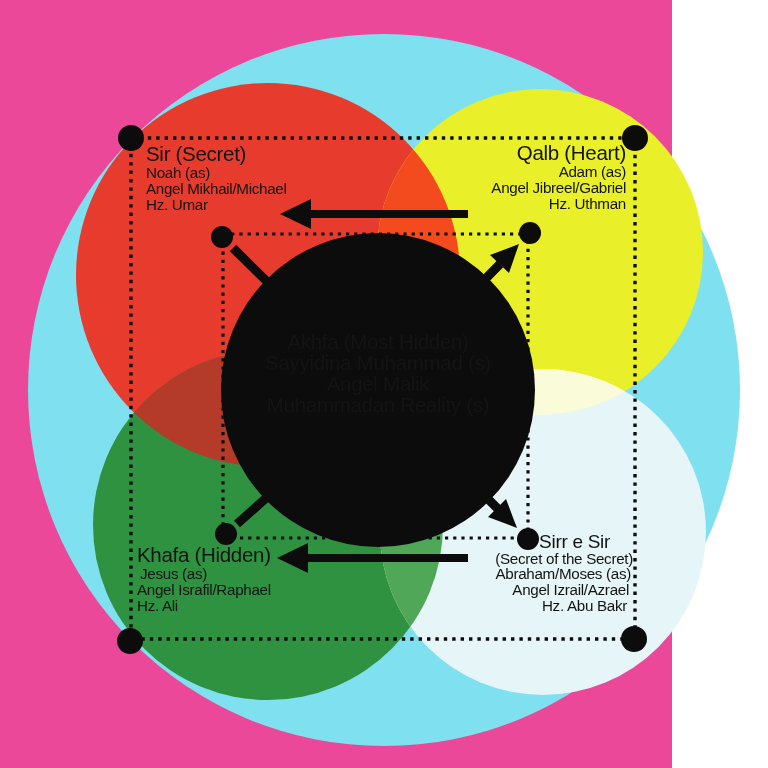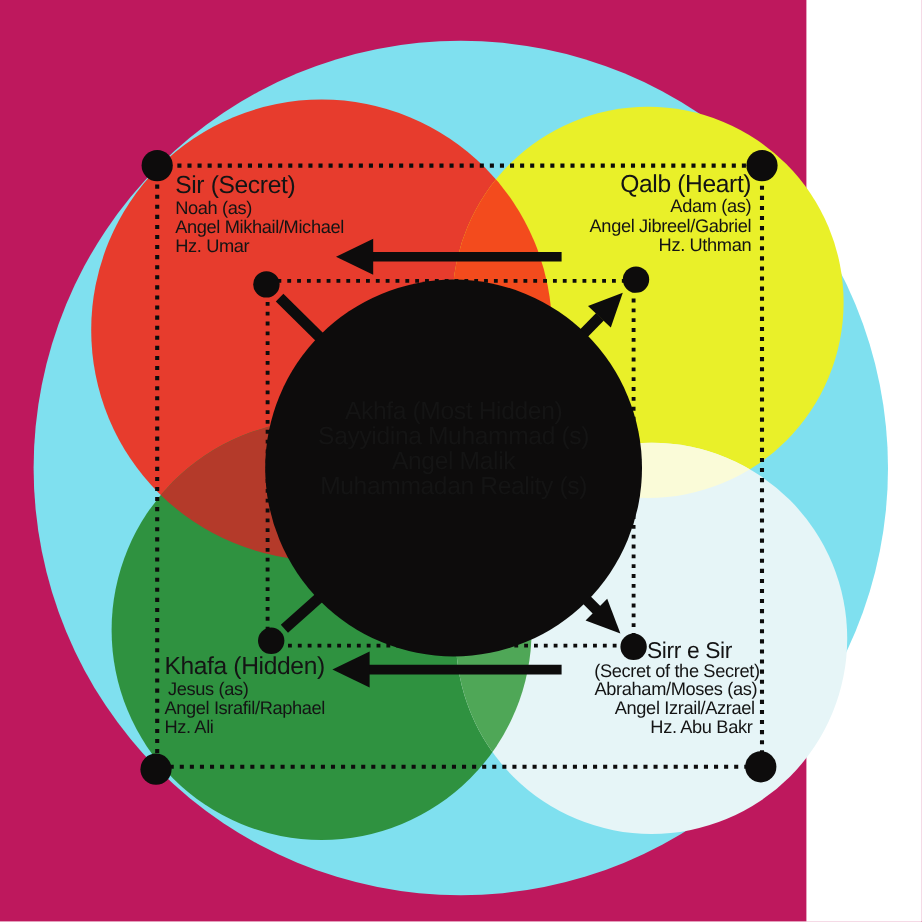--- a/index.html
+++ b/index.html
@@ -1,16 +1,16 @@
 <!DOCTYPE html>
 <html><head>
 <meta charset="utf-8">
 <style>
   html,body{margin:0;padding:0;background:#ffffff;}
-  .stage{width:672px;height:768px;position:relative;background:#be185d;}
+  .stage{width:672px;height:768px;position:relative;background:#ec4899;}
   svg{display:block;}
   text{font-family:"Liberation Sans",sans-serif;fill:#141414;letter-spacing:-0.3px;}
   .t-title{font-size:20.5px;}
   .t-title-sm{font-size:19px;}
   .t-body{font-size:15.2px;}
   .t-center{font-size:20.5px;}
 </style>
 </head>
 <body>
 

